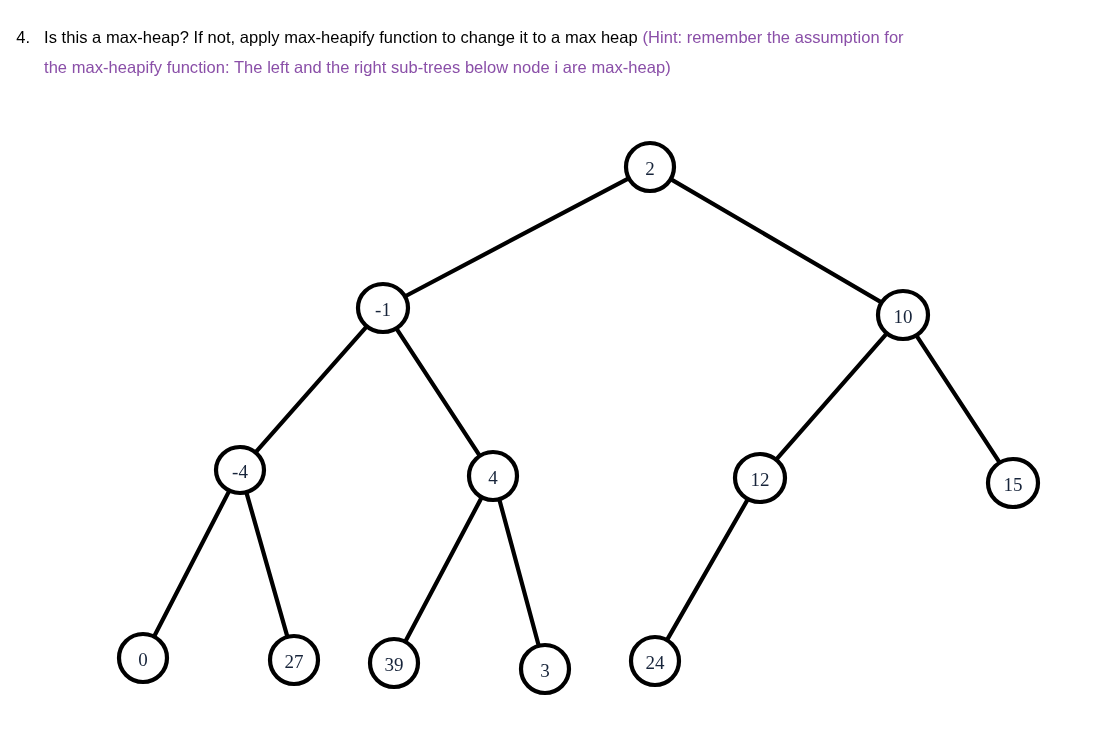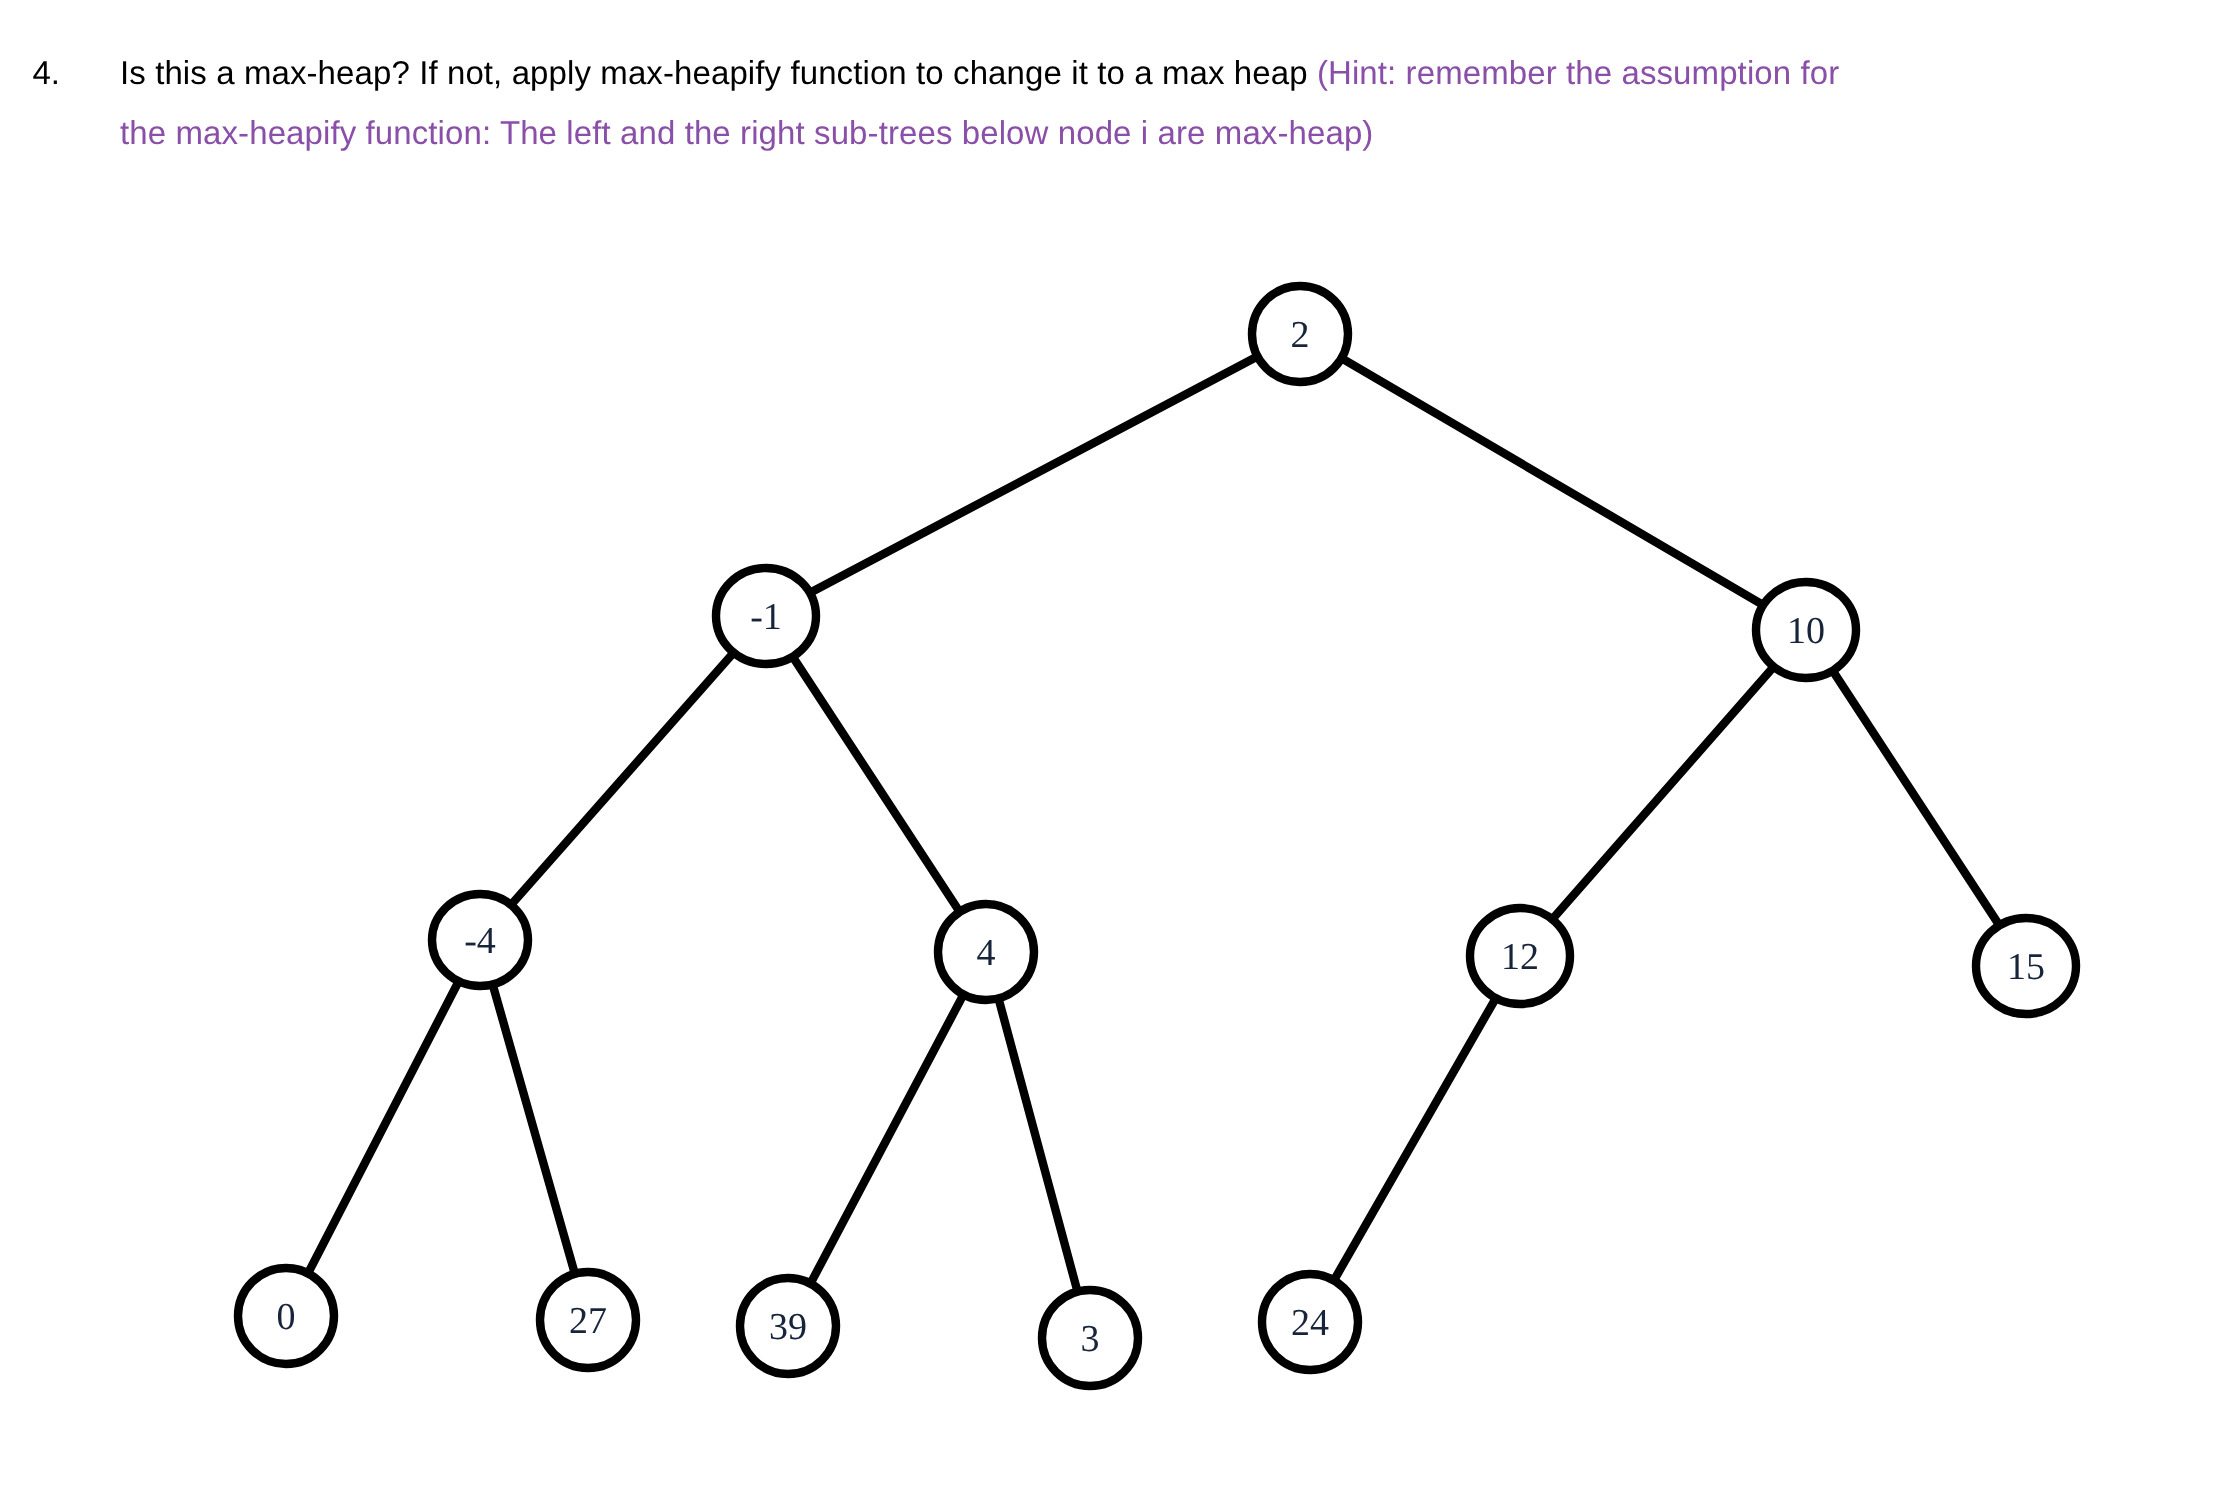--- a/index.html
+++ b/index.html
@@ -38,21 +38,20 @@
     box-sizing: border-box;
     font-size: 16.5px;
     line-height: 30px;
     color: #000000;
   }
   .q-text {
     max-width: 880px;
     font-size: 16.5px;
     line-height: 30px;
     letter-spacing: 0.05px;
-    margin-left: 16px;
   }
   .q-text .seg-black { color: #000000; }
   .q-text .seg-purple { color: #8a4fa8; }
 
   
   .figure {
     position: absolute;
     left: 0;
     top: 118px;
     width: 1113px;

